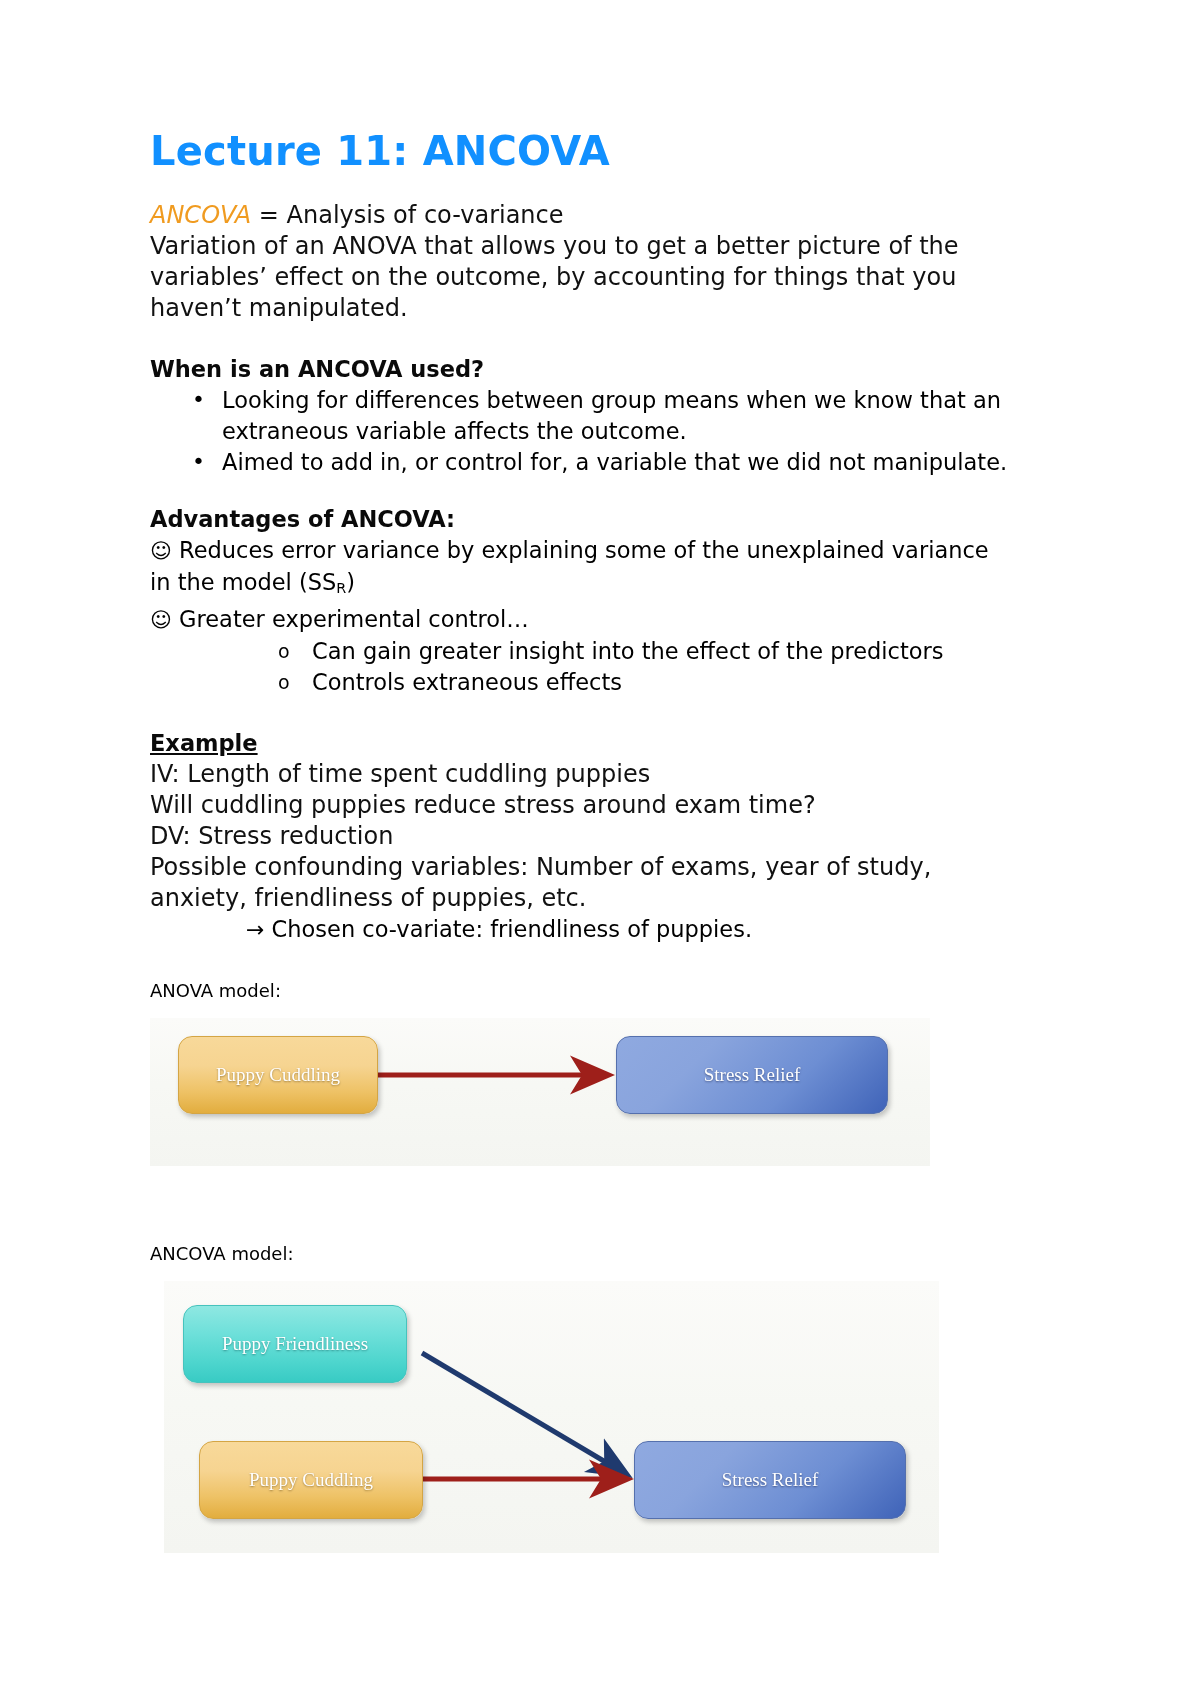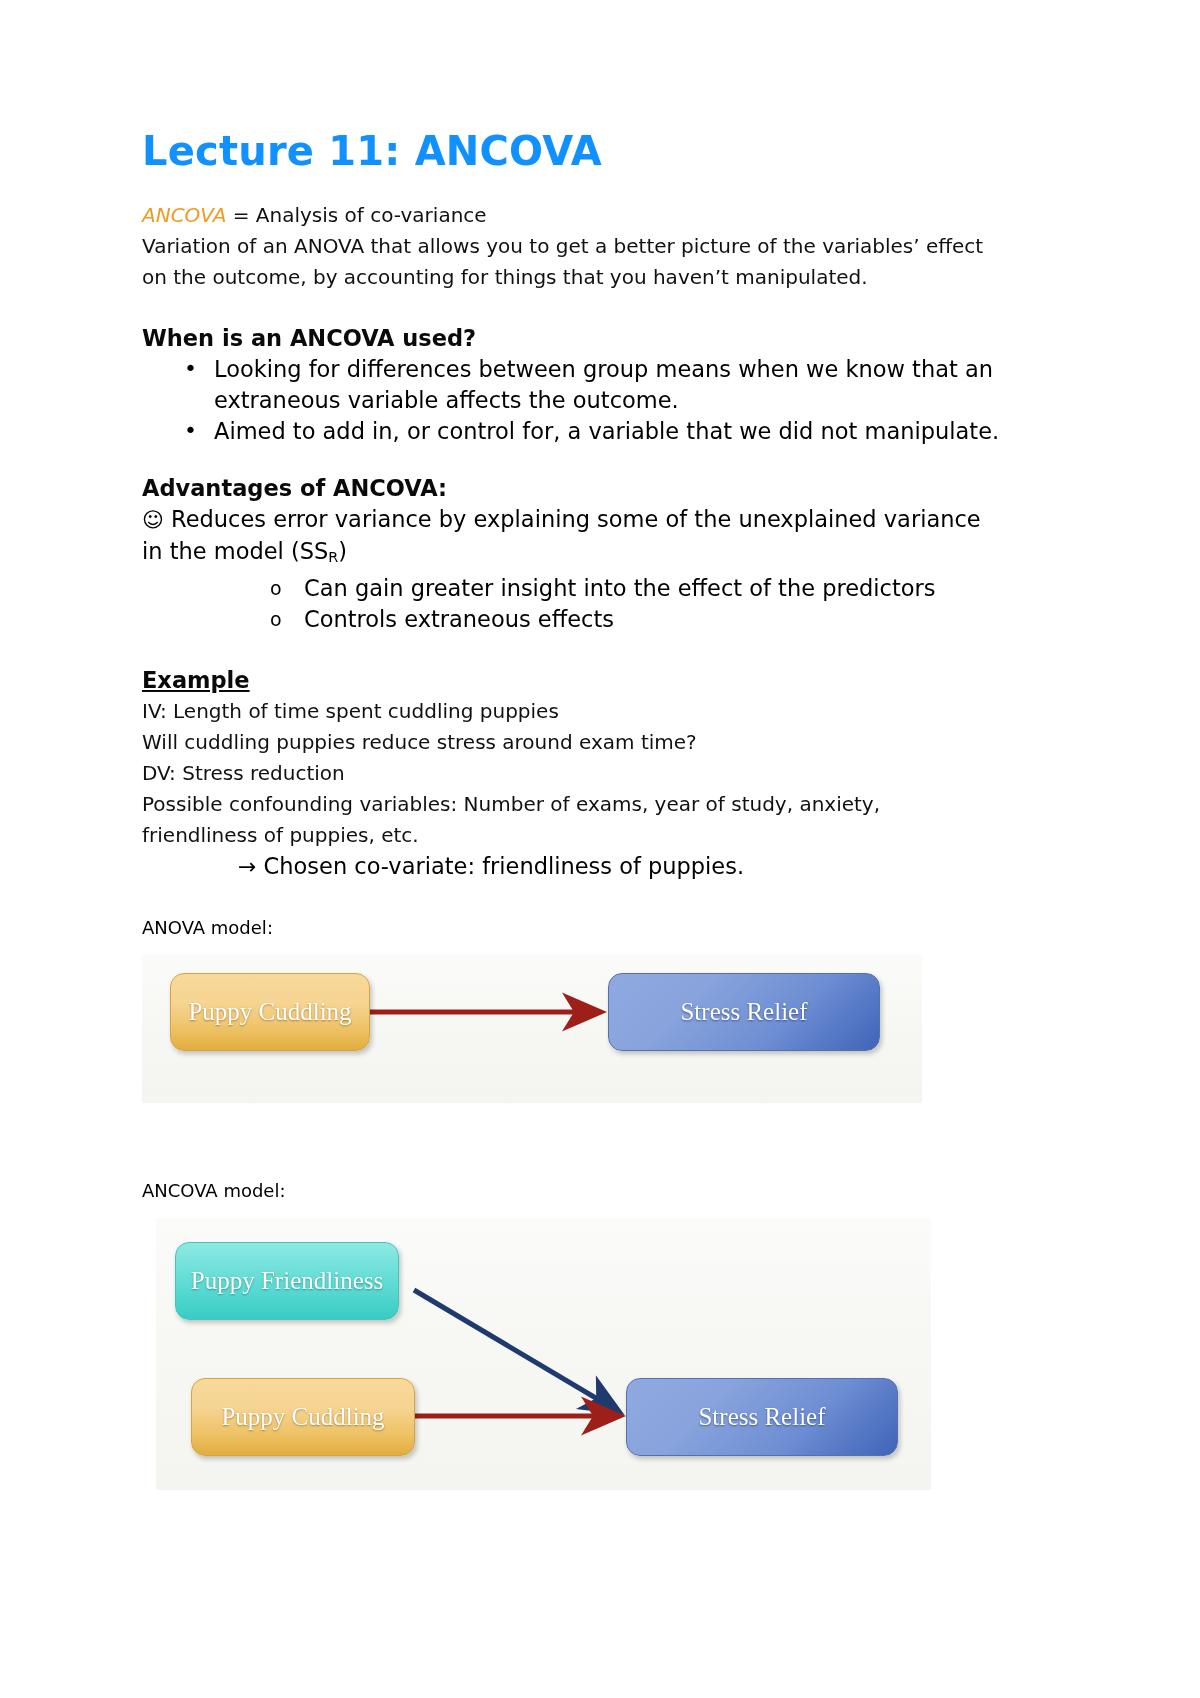--- a/index.html
+++ b/index.html
@@ -13,41 +13,41 @@
     font-family: "DejaVu Sans", sans-serif;
     color: #000000;
     -webkit-font-smoothing: antialiased;
   }
   .page {
     position: relative;
     width: 1200px;
     height: 1675px;
     background: #ffffff;
     box-sizing: border-box;
-    padding: 130px 0 0 8px;
+    padding: 130px 0 0 16px;
   }
   .content {
     width: 860px;
     margin-left: 134px;
   }
 
   
   .doc-title {
     font-family: "DejaVu Sans", sans-serif;
     font-size: 40px;
     font-weight: bold;
     color: #1190FF;
     letter-spacing: 0.2px;
     line-height: 1.05;
     margin: 0 0 28px 0;
   }
 
   
   .para {
-    font-size: 20px;
+    font-size: 24px;
     line-height: 31px;
     color: #111111;
     margin: 0;
     max-width: 845px;
   }
   .spacer-sm { height: 26px; }
   .spacer-md { height: 30px; }
   .spacer-lg { height: 36px; }
 
   .kw-ancova {
@@ -158,21 +158,21 @@
     margin-left: 14px;
   }
 
   .node {
     position: absolute;
     border-radius: 14px;
     display: flex;
     align-items: center;
     justify-content: center;
     font-family: "Liberation Serif", serif;
-    font-size: 25px;
+    font-size: 19px;
     color: #ffffff;
     text-shadow: 0 1px 2px rgba(60,40,0,0.45);
     box-shadow: 2px 3px 5px rgba(0,0,0,0.22);
     box-sizing: border-box;
     z-index: 3;
   }
   .node-orange {
     background: linear-gradient(180deg, #f8d99a 0%, #f6d491 38%, #eec266 72%, #e2ad3e 100%);
     border: 1px solid #d4a544;
   }
@@ -215,20 +215,21 @@
       <li>Looking for differences between group means when we know that an extraneous variable affects the outcome.</li>
       <li>Aimed to add in, or control for, a variable that we did not manipulate.</li>
     </ul>
 
     <div class="spacer-sm"></div>
 
     <p class="heading">Advantages of ANCOVA:</p>
 
     <p class="smiley-line"><span class="smiley">☺</span><span> Reduces error variance by explaining some of the unexplained variance in the model (SS</span><sub>R</sub><span>)</span></p>
 
+    <p class="smiley-line"><span class="smiley">☺</span><span> Greater experimental control…</span></p>
 
     <ul class="subbullets">
       <li>Can gain greater insight into the effect of the predictors</li>
       <li>Controls extraneous effects</li>
     </ul>
 
     <div class="spacer-md"></div>
 
     <p style="margin:0;"><span class="heading-underline">Example</span></p>
     <p class="para">IV: Length of time spent cuddling puppies</p>

